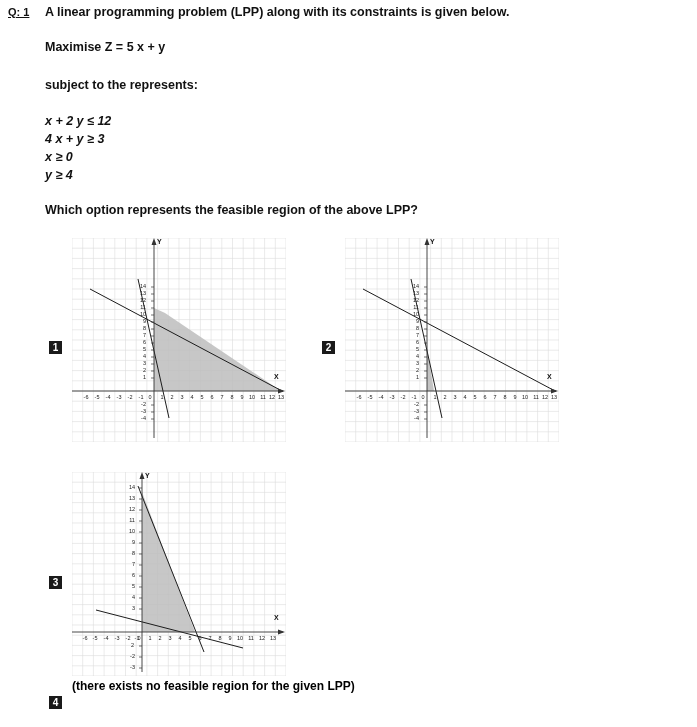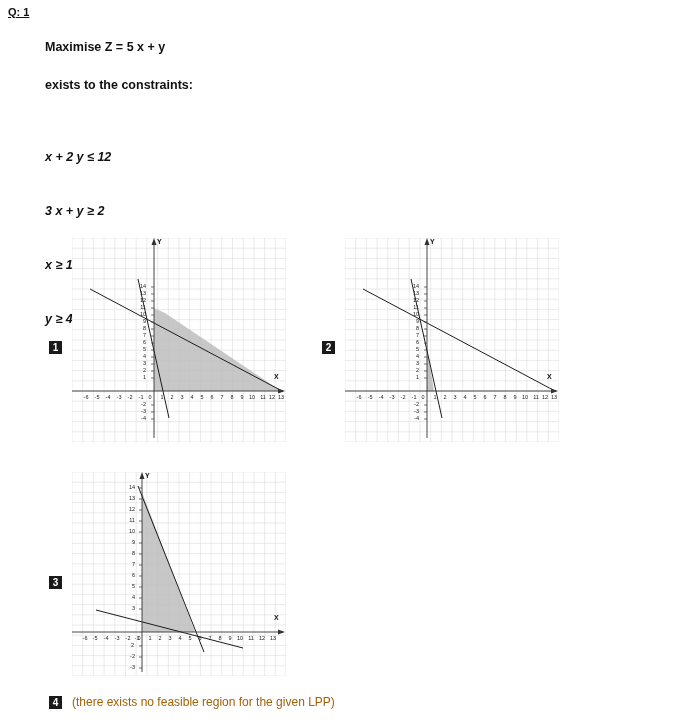--- a/index.html
+++ b/index.html
@@ -54,21 +54,21 @@
   }
   .constraints {
     position: absolute;
     left: 45px;
     top: 112px;
     font-size: 12.5px;
     font-weight: bold;
     font-style: italic;
     line-height: 18px;
   }
-  .constraints div { white-space: pre; margin-top: 36px; }
+  .constraints div { white-space: pre; }
   .question2 {
     position: absolute;
     left: 45px;
     top: 203px;
     font-size: 12.5px;
     font-weight: bold;
   }
 
   
   .badge {
@@ -96,46 +96,49 @@
   }
   .tick-label {
     position: absolute;
     font-size: 5.5px;
     color: #222;
     text-align: center;
   }
   .opt4text {
     position: absolute;
     left: 72px;
-    top: 695px;
+    top: 679px;
     font-size: 12px;
-    color: #a16207;
+    color: #000000;
+    font-weight: bold;
   }
   svg { display: block; }
 </style>
 </head>
 <body>
 
 <div class="page">
 
   <div class="qlabel">Q: 1</div>
+  <div class="qtext">A linear programming problem (LPP) along with its constraints is given below.</div>
 
   <div class="maximise">
     <span>Maximise Z = 5 x + y</span>
   </div>
 
-  <div class="subject">exists to the constraints:</div>
+  <div class="subject">subject to the represents:</div>
 
   <div class="constraints">
     <div>x + 2 y ≤ 12</div>
-    <div>3 x + y ≥ 2</div>
-    <div>x ≥ 1</div>
+    <div>4 x + y ≥ 3</div>
+    <div>x ≥ 0</div>
     <div>y ≥ 4</div>
   </div>
 
+  <div class="question2">Which option represents the feasible region of the above LPP?</div>
 
   <div class="badge" style="left:49px; top:341px;">1</div>
 
   <div class="graph" style="left:72px; top:238px; width:214px; height:204px;">
     <svg width="214" height="204" viewBox="0 0 214 204">
 
       <g stroke="#dcdcdc" stroke-width="0.6">
         <line x1="0" y1="0" x2="0" y2="204"></line>
           <line x1="10.7" y1="0" x2="10.7" y2="204"></line>
         <line x1="21.4" y1="0" x2="21.4" y2="204"></line>

